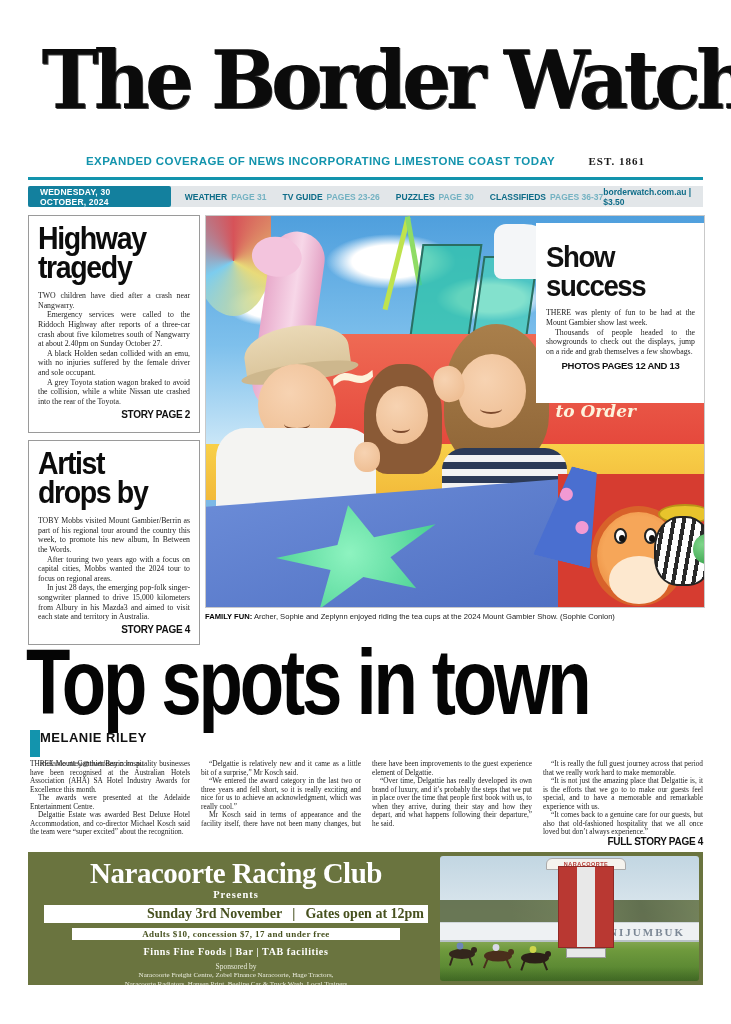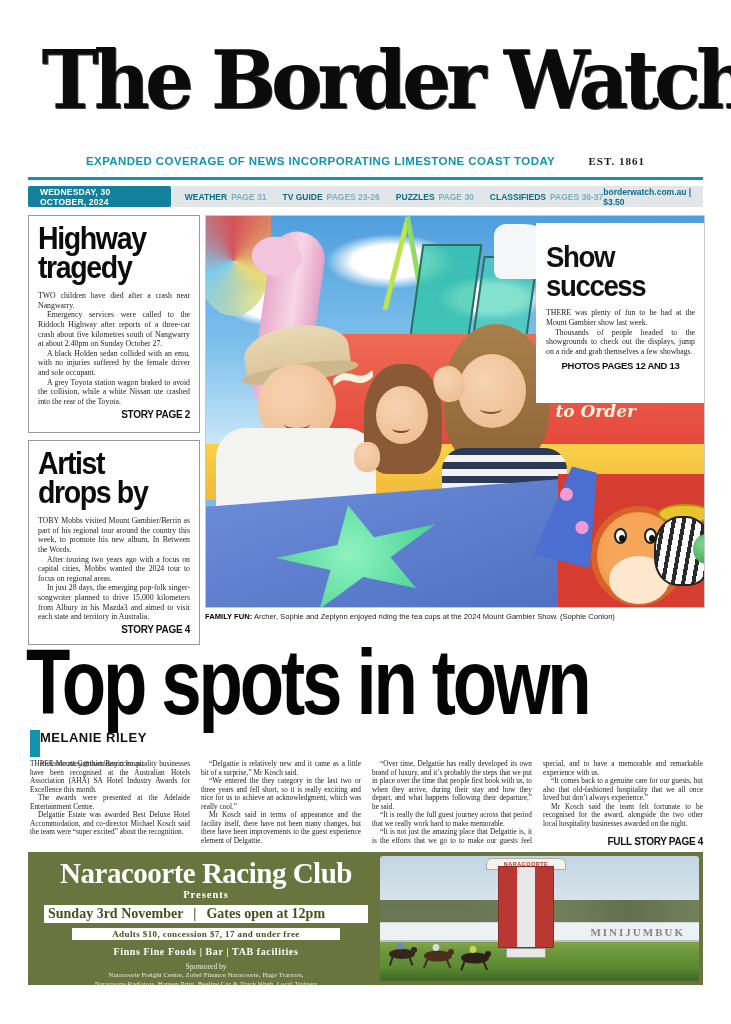--- a/index.html
+++ b/index.html
@@ -90,24 +90,24 @@
   .byline-bar { width:10px; height:27px; background:#1394ad; }
   .byline-name { font-weight:bold; font-size:13px; letter-spacing:0.5px; }
   .byline-email { font-size:7.5px; color:#555; margin-top:14px; }
   .lead-cols { position:absolute; left:30px; right:28px; top:760px; height:92px; column-count:4; column-gap:11px; overflow:hidden; }
   .lead-cols p { font-family:"Liberation Serif", serif; font-size:7.3px; line-height:1.17; text-align:justify; text-indent:8px; color:#1b1b1b; }
   .lead-cols p.first { text-indent:0; }
   .full-story-ref { position:absolute; right:28px; top:836px; font-weight:bold; font-size:10px; letter-spacing:-0.3px; background:#fff; padding-left:6px; }
 
   
   .ad { position:absolute; left:28px; right:28px; top:852px; height:133px; background:#6a743f; display:flex; overflow:hidden; }
-  .ad-left { width:352px; padding:7px 6px 4px 10px; text-align:center; color:#fff; font-family:"Liberation Serif", serif; }
+  .ad-left { width:412px; padding:7px 6px 4px 10px; text-align:center; color:#fff; font-family:"Liberation Serif", serif; }
   .ad-title { font-size:29px; font-weight:bold; line-height:1; letter-spacing:-0.5px; }
   .ad-presents { font-size:10.5px; font-weight:bold; margin-top:1px; letter-spacing:1px; }
-  .ad-bar1 { background:#fff; color:#47511f; font-weight:bold; font-size:14px; margin:5px 6px 0 6px; padding:1px 4px; display:flex; justify-content:flex-start; gap:10px; align-items:baseline; }
+  .ad-bar1 { background:#fff; color:#47511f; font-weight:bold; font-size:14px; margin:5px 6px 0 6px; padding:1px 4px; display:flex; justify-content:flex-end; gap:10px; align-items:baseline; }
   .ad-bar2 { background:#fff; color:#47511f; font-weight:bold; font-size:9px; margin:5px 34px 0 34px; padding:1px 4px; letter-spacing:0.4px; }
   .ad-amenities { font-weight:bold; font-size:10px; margin-top:6px; letter-spacing:0.6px; }
   .ad-sponsored { font-size:7.5px; margin-top:5px; color:#e9ebdc; }
   .ad-sponsors { font-size:7px; line-height:1.25; color:#e9ebdc; }
   .ad-photo { position:relative; flex:1; margin:4px 4px 4px 0; overflow:hidden; border-radius:3px; background:linear-gradient(180deg,#c2d6e2 0%,#dfe9ef 52%,#9db56b 60%,#6f9a3d 75%,#4e7d2c 100%); }
   .tree-band { position:absolute; left:0; right:0; top:44px; height:22px; background:radial-gradient(circle at 10% 100%, #5d6b45 20%, transparent 60%), radial-gradient(circle at 35% 100%, #6b7a4e 25%, transparent 65%), radial-gradient(circle at 65% 100%, #566440 22%, transparent 60%), radial-gradient(circle at 90% 100%, #6b7a4e 25%, transparent 65%), #7c8a5d; opacity:0.9; }
   .fence-band { position:absolute; left:0; right:0; top:66px; height:20px; background:#eef1f3; border-top:1px solid #cfd6da; border-bottom:2px solid #b9c2c7; display:flex; align-items:center; justify-content:flex-end; padding-right:14px; }
   .fence-text { color:#7c8896; font-family:"Liberation Serif", serif; font-weight:bold; font-size:11px; letter-spacing:2px; }
   .tower { position:absolute; left:118px; top:10px; width:56px; height:82px; background:linear-gradient(90deg,#b93832 0 34%, #e8e8e8 34% 66%, #b93832 66% 100%); border:1px solid #8e2a26; }
   .tower-sign { position:absolute; left:106px; top:2px; width:80px; height:12px; background:#f5f3ee; border-radius:6px 6px 0 0; border:1px solid #aaa; color:#b43a34; font-weight:bold; font-size:5.5px; letter-spacing:0.5px; text-align:center; line-height:11px; }
@@ -242,27 +242,26 @@
       <div class="byline-name">MELANIE RILEY</div>
       <div class="byline-email">melanie.riley@bwtoday.com.au</div>
     </div>
   </div>
 
   <div class="lead-cols">
     <p class="first">THREE Mount Gambier/Berrin hospitality businesses have been recognised at the Australian Hotels Association (AHA) SA Hotel Industry Awards for Excellence this month.</p>
     <p>The awards were presented at the Adelaide Entertainment Centre.</p>
     <p>Delgattie Estate was awarded Best Deluxe Hotel Accommodation, and co-director Michael Kosch said the team were “super excited” about the recognition.</p>
     <p>“Delgattie is relatively new and it came as a little bit of a surprise,” Mr Kosch said.</p>
-    <p>“We entered the they category in the last two or three years and fell short, so it is really exciting and nice for us to achieve an acknowledgment, which was really cool.”</p>
+    <p>“We entered the award category in the last two or three years and fell short, so it is really exciting and nice for us to achieve an acknowledgment, which was really cool.”</p>
     <p>Mr Kosch said in terms of appearance and the facility itself, there have not been many changes, but there have been improvements to the guest experience element of Delgattie.</p>
     <p>“Over time, Delgattie has really developed its own brand of luxury, and it’s probably the steps that we put in place over the time that people first book with us, to when they arrive, during their stay and how they depart, and what happens following their departure,” he said.</p>
     <p>“It is really the full guest journey across that period that we really work hard to make memorable.</p>
     <p>“It is not just the amazing place that Delgattie is, it is the efforts that we go to to make our guests feel special, and to have a memorable and remarkable experience with us.</p>
     <p>“It comes back to a genuine care for our guests, but also that old-fashioned hospitality that we all once loved but don’t always experience.”</p>
-    <p>Mr Kosch said the team felt fortunate to be recognised for the award, alongside the two other local hospitality businesses awarded on the night.</p>
   </div>
   <div class="full-story-ref">FULL STORY PAGE 4</div>
 
   <div class="ad">
     <div class="ad-left">
       <div class="ad-title">Naracoorte Racing Club</div>
       <div class="ad-presents">Presents</div>
       <div class="ad-bar1">
         <span>Sunday 3rd November</span>
         <span>|</span>

